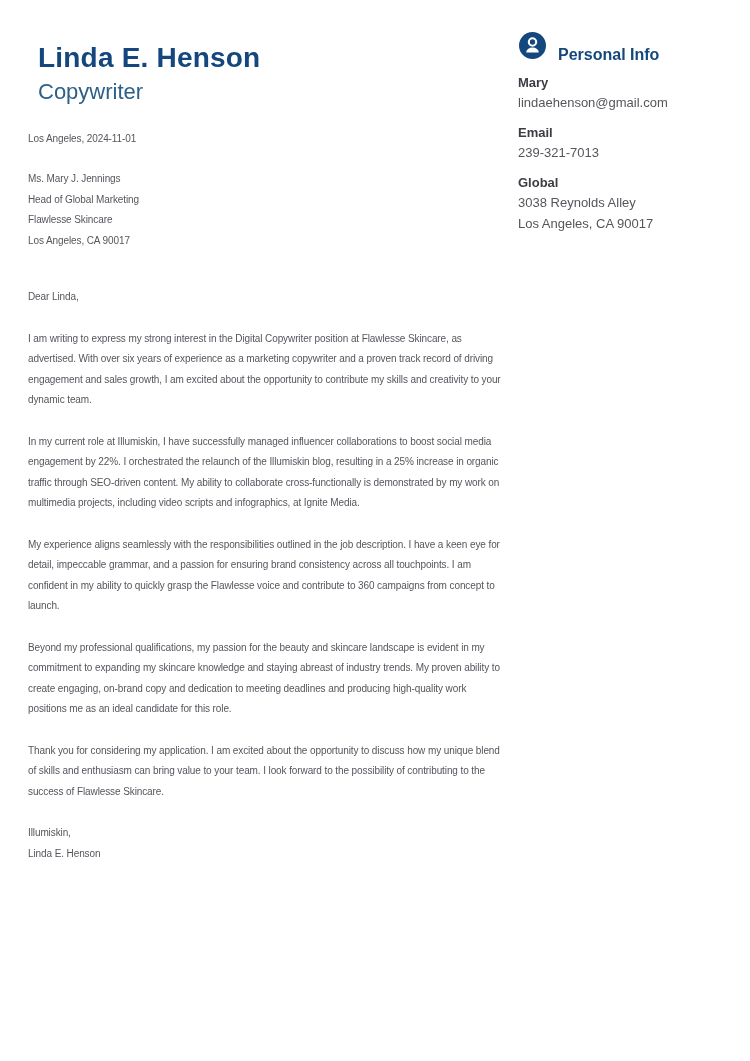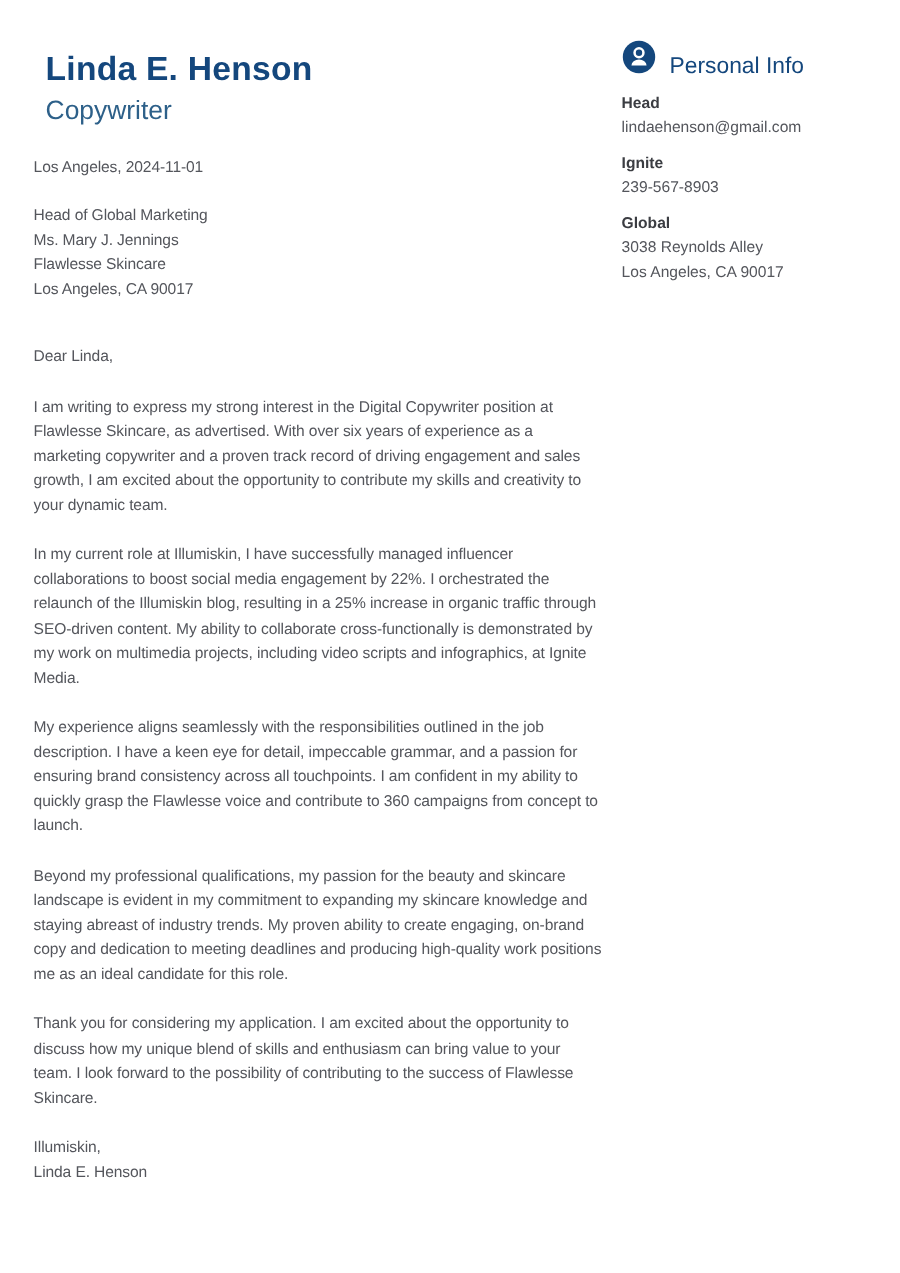--- a/index.html
+++ b/index.html
@@ -58,38 +58,38 @@
   }
   .job-title {
     margin-top: 8px;
     font-size: 22px;
     color: var(--subtitle);
     line-height: 1.1;
   }
 
   
   .letter {
-    font-size: 13px;
+    font-size: 10px;
     color: var(--body-text);
     line-height: 20.5px;
     letter-spacing: -0.1px;
   }
   .date-line { margin-top: 24px; }
   .recipient { margin-top: 20px; }
   .salutation { margin: 36px 0 0 0; }
   .para { margin: 21px 0 0 0; }
   .closing { margin-top: 21px; }
 
   
   .pi-header { display: flex; align-items: center; }
   .pi-icon { width: 29px; height: 29px; flex: 0 0 auto; display: block; }
   .pi-heading {
     margin: 18px 0 0 11px;
-    font-size: 19px;
-    font-weight: normal;
+    font-size: 16px;
+    font-weight: bold;
     color: var(--primary);
     line-height: 1.1;
   }
   .pi-field { margin-top: 9px; font-size: 13px; line-height: 20.5px; }
   .pi-label { font-weight: bold; color: var(--label-text); }
   .pi-value { color: var(--body-text); }
 </style>
 </head>
 <body>
 
@@ -102,22 +102,22 @@
         <div class="name-block">
           <h1 class="name">Linda E. Henson</h1>
           <div class="job-title">Copywriter</div>
         </div>
       </div>
 
       <div class="letter">
         <div class="date-line">Los Angeles, 2024-11-01</div>
 
         <div class="recipient">
+          <div>Ms. Mary J. Jennings</div>
           <div>Head of Global Marketing</div>
-          <div>Ms. Mary J. Jennings</div>
           <div>Flawlesse Skincare</div>
           <div>Los Angeles, CA 90017</div>
         </div>
 
         <p class="salutation">Dear Linda,</p>
 
         <p class="para">I am writing to express my strong interest in the Digital Copywriter position at Flawlesse Skincare, as advertised. With over six years of experience as a marketing copywriter and a proven track record of driving engagement and sales growth, I am excited about the opportunity to contribute my skills and creativity to your dynamic team.</p>
         <p class="para">In my current role at Illumiskin, I have successfully managed influencer collaborations to boost social media engagement by 22%. I orchestrated the relaunch of the Illumiskin blog, resulting in a 25% increase in organic traffic through SEO-driven content. My ability to collaborate cross-functionally is demonstrated by my work on multimedia projects, including video scripts and infographics, at Ignite Media.</p>
         <p class="para">My experience aligns seamlessly with the responsibilities outlined in the job description. I have a keen eye for detail, impeccable grammar, and a passion for ensuring brand consistency across all touchpoints. I am confident in my ability to quickly grasp the Flawlesse voice and contribute to 360 campaigns from concept to launch.</p>
         <p class="para">Beyond my professional qualifications, my passion for the beauty and skincare landscape is evident in my commitment to expanding my skincare knowledge and staying abreast of industry trends. My proven ability to create engaging, on-brand copy and dedication to meeting deadlines and producing high-quality work positions me as an ideal candidate for this role.</p>
@@ -137,27 +137,27 @@
           <svg width="29" height="29" viewBox="0 0 29 29" aria-hidden="true">
             <circle cx="14.5" cy="14.5" r="13.5" fill="var(--primary, #14477d)"></circle>
             <circle cx="14.5" cy="11" r="3.7" fill="none" stroke="#ffffff" stroke-width="2.1"></circle>
             <path d="M8.2 21.6 a6.3 5 0 0 1 12.6 0 z" fill="#ffffff"></path>
           </svg>
         </span>
         <h2 class="pi-heading">Personal Info</h2>
       </div>
 
       <div class="pi-field">
-        <div class="pi-label">Head</div>
+        <div class="pi-label">Mary</div>
         <div class="pi-value">lindaehenson@gmail.com</div>
       </div>
 
       <div class="pi-field">
-        <div class="pi-label">Ignite</div>
-        <div class="pi-value">239-567-8903</div>
+        <div class="pi-label">Email</div>
+        <div class="pi-value">239-321-7013</div>
       </div>
 
       <div class="pi-field">
         <div class="pi-label">Global</div>
         <div class="pi-value">3038 Reynolds Alley</div>
         <div class="pi-value">Los Angeles, CA 90017</div>
       </div>
     </aside>
 
   </div>

